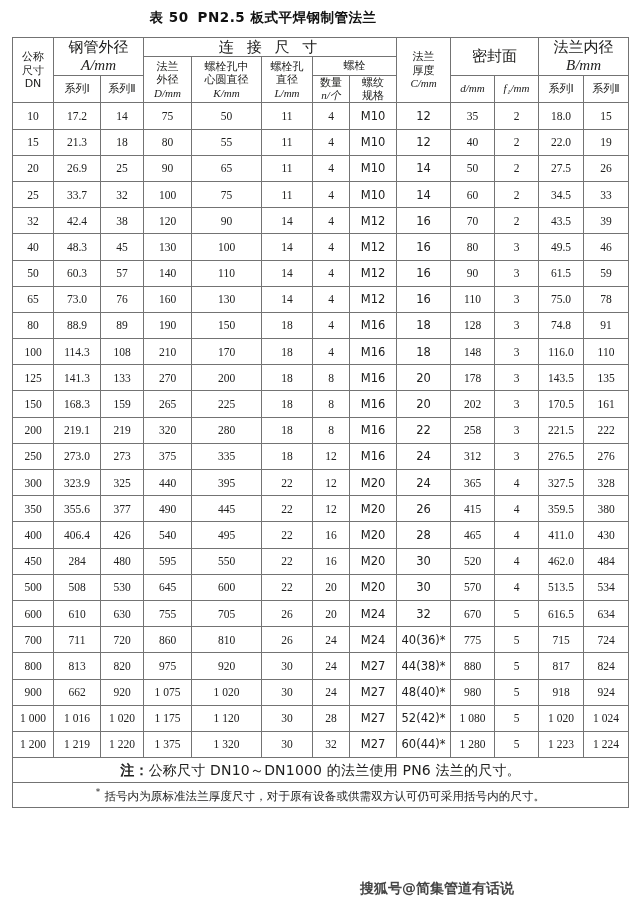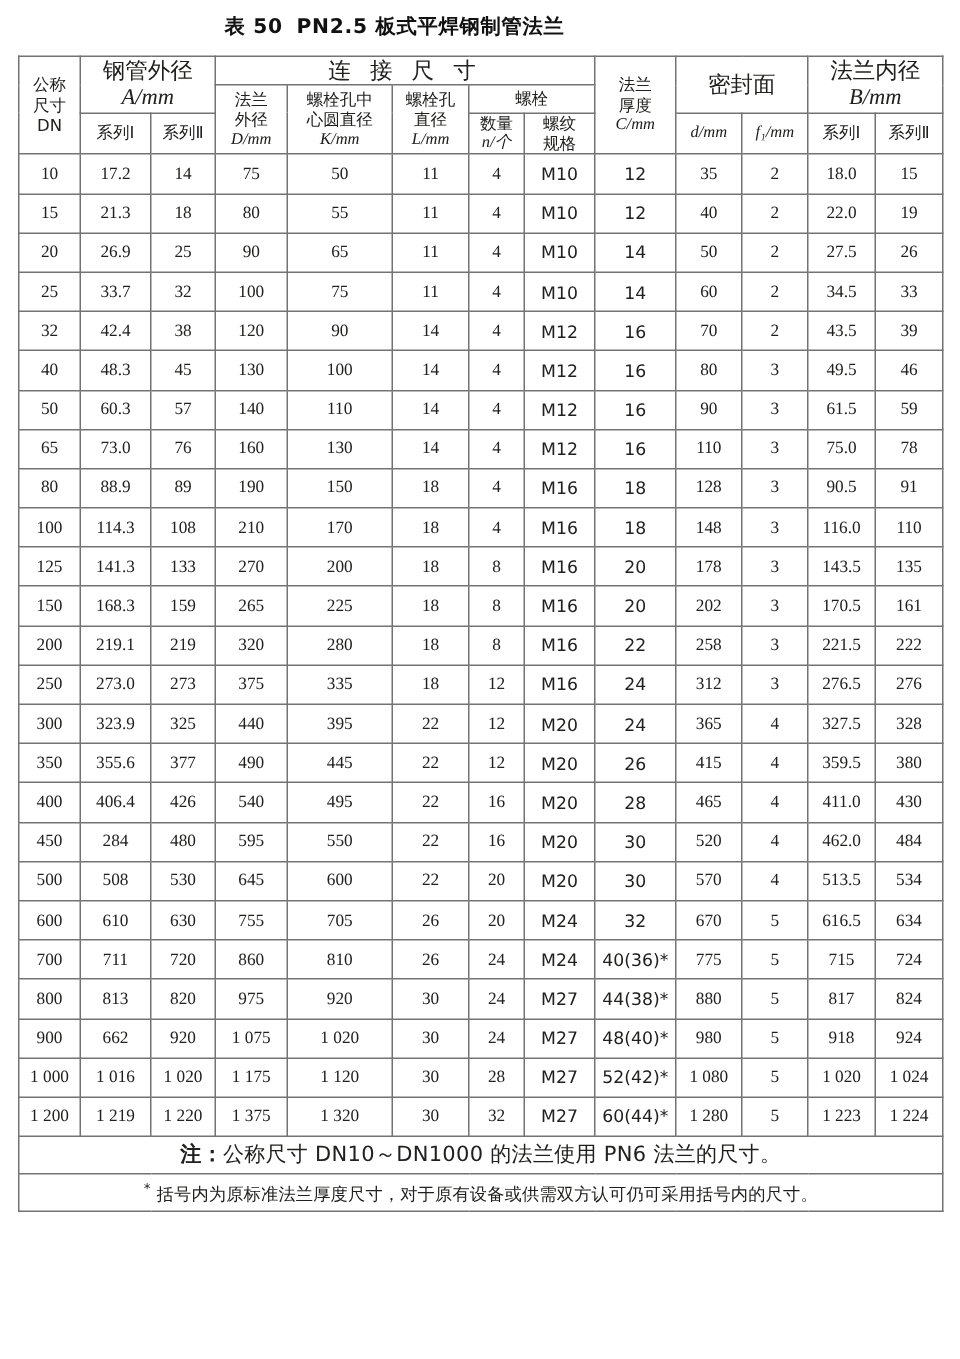--- a/index.html
+++ b/index.html
@@ -304,21 +304,21 @@
             <td>88.9</td>
             <td>89</td>
             <td>190</td>
             <td>150</td>
             <td>18</td>
             <td>4</td>
             <td class="cjk">M16</td>
             <td class="cjk">18</td>
             <td>128</td>
             <td>3</td>
-            <td>90.5</td>
+            <td>74.8</td>
             <td>91</td>
           </tr>
           <tr>
             <td>100</td>
             <td>114.3</td>
             <td>108</td>
             <td>210</td>
             <td>170</td>
             <td>18</td>
             <td>4</td>
@@ -563,13 +563,14 @@
         </tr>
         <tr>
           <td class="note2 cjk" colspan="13">
             <span class="star">*</span><span>括号内为原标准法兰厚度尺寸，对于原有设备或供需双方认可仍可采用括号内的尺寸。</span>
           </td>
         </tr>
       </tfoot>
     </table>
   </div>
 
+  <div class="watermark">搜狐号@简集管道有话说</div>
 </div>
 
 </body></html>

